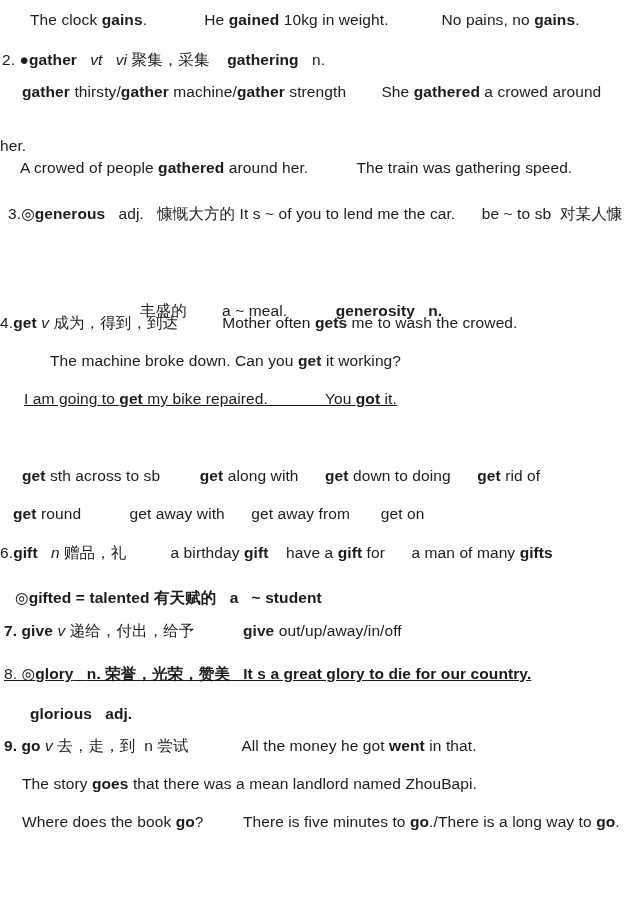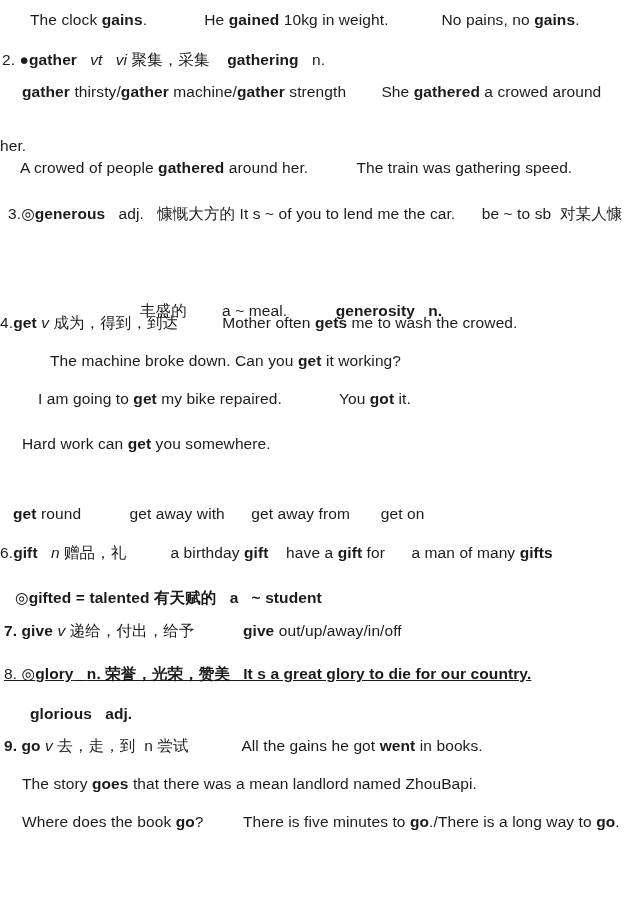--- a/index.html
+++ b/index.html
@@ -32,24 +32,24 @@
 <div class="page">
   <div class="line" style="top:10px;   left:30px;"><span>The clock </span><span class="b">gains</span><span>.             </span><span>He </span><span class="b">gained</span><span> 10kg in weight.            </span><span>No pains, no </span><span class="b">gains</span><span>.</span></div>
   <div class="line" style="top:50px;  left:2px;"><span>2. </span><span class="b">●gather</span><span>   </span><span class="i">vt</span><span>   </span><span class="i">vi</span><span> 聚集，采集    </span><span class="b">gathering</span><span>   n.</span></div>
   <div class="line" style="top:82px;  left:22px;"><span class="b">gather</span><span> thirsty/</span><span class="b">gather</span><span> machine/</span><span class="b">gather</span><span> strength        </span><span>She </span><span class="b">gathered</span><span> a crowed around</span></div>
   <div class="line" style="top:136px; left:0px;"><span>her.</span></div>
   <div class="line" style="top:158px; left:20px;"><span>A crowed of people </span><span class="b">gathered</span><span> around her.           </span><span>The train was gathering speed.</span></div>
   <div class="line" style="top:204px; left:8px;"><span>3.◎</span><span class="b">generous</span><span>   adj.   慷慨大方的 It s ~ of you to lend me the car.      </span><span>be ~ to sb  对某人慷</span></div>
   <div class="line" style="top:281px; left:140px;margin-top:20px;"><span>丰盛的        </span><span>a ~ meal.           </span><span class="b">generosity   n.</span></div>
   <div class="line" style="top:313px; left:0px;"><span>4.</span><span class="b">get</span><span> </span><span class="i">v</span><span> 成为，得到，到达          </span><span>Mother often </span><span class="b">gets</span><span> me to wash the crowed.</span></div>
   <div class="line" style="top:351px; left:22px;margin-left:28px;"><span>The machine broke down. Can you </span><span class="b">get</span><span> it working?</span></div>
-  <div class="line" style="top:389px; left:38px;"><span>I am going to </span><span class="b">get</span><span> my bike repaired.             </span><span>You </span><span class="b">got</span><span> it.</span></div>
-  <div class="line" style="top:434px; left:22px;"><span>Hard work can </span><span class="b">get</span><span> you somewhere.</span></div>
+  <div class="line" style="top:389px; left:24px;text-decoration:underline;"><span>I am going to </span><span class="b">get</span><span> my bike repaired.             </span><span>You </span><span class="b">got</span><span> it.</span></div>
+  <div class="line" style="top:466px; left:22px;"><span class="b">get</span><span> sth across to sb         </span><span class="b">get</span><span> along with      </span><span class="b">get</span><span> down to doing      </span><span class="b">get</span><span> rid of</span></div>
   <div class="line" style="top:504px; left:13px;"><span class="b">get</span><span> round           </span><span>get away with      </span><span>get away from       </span><span>get on</span></div>
   <div class="line" style="top:543px; left:0px;"><span>6.</span><span class="b">gift</span><span>   </span><span class="i">n</span><span> 赠品，礼          </span><span>a birthday </span><span class="b">gift</span><span>    </span><span>have a </span><span class="b">gift</span><span> for      </span><span>a man of many </span><span class="b">gifts</span></div>
   <div class="line" style="top:588px; left:7px;margin-left:8px;"><span>◎</span><span class="b">gifted = talented 有天赋的   a   ~ student</span></div>
   <div class="line" style="top:621px; left:4px;"><span class="b">7. give</span><span> </span><span class="i">v</span><span> 递给，付出，给予           </span><span class="b">give</span><span> out/up/away/in/off</span></div>
   <div class="line" style="top:664px; left:4px;text-decoration:underline;"><span>8. ◎</span><span class="b">glory</span><span>   </span><span class="b">n. 荣誉，光荣，赞美   It s a great glory to die for our country.</span></div>
   <div class="line" style="top:704px; left:30px;"><span class="b">glorious   adj.</span></div>
-  <div class="line" style="top:736px; left:4px;"><span class="b">9. go</span><span> </span><span class="i">v</span><span> 去，走，到  n 尝试            </span><span>All the gains he got </span><span class="b">went</span><span> in books.</span></div>
+  <div class="line" style="top:736px; left:4px;"><span class="b">9. go</span><span> </span><span class="i">v</span><span> 去，走，到  n 尝试            </span><span>All the money he got </span><span class="b">went</span><span> in that.</span></div>
   <div class="line" style="top:812px; left:22px;"><span>Where does the book </span><span class="b">go</span><span>?         </span><span>There is five minutes to </span><span class="b">go</span><span>./There is a long way to </span><span class="b">go</span><span>.</span></div>
   <div class="line" style="top:774px; left:22px;"><span>The story </span><span class="b">goes</span><span> that there was a mean landlord named ZhouBapi.</span></div>
 </div>
 
 </body></html>

